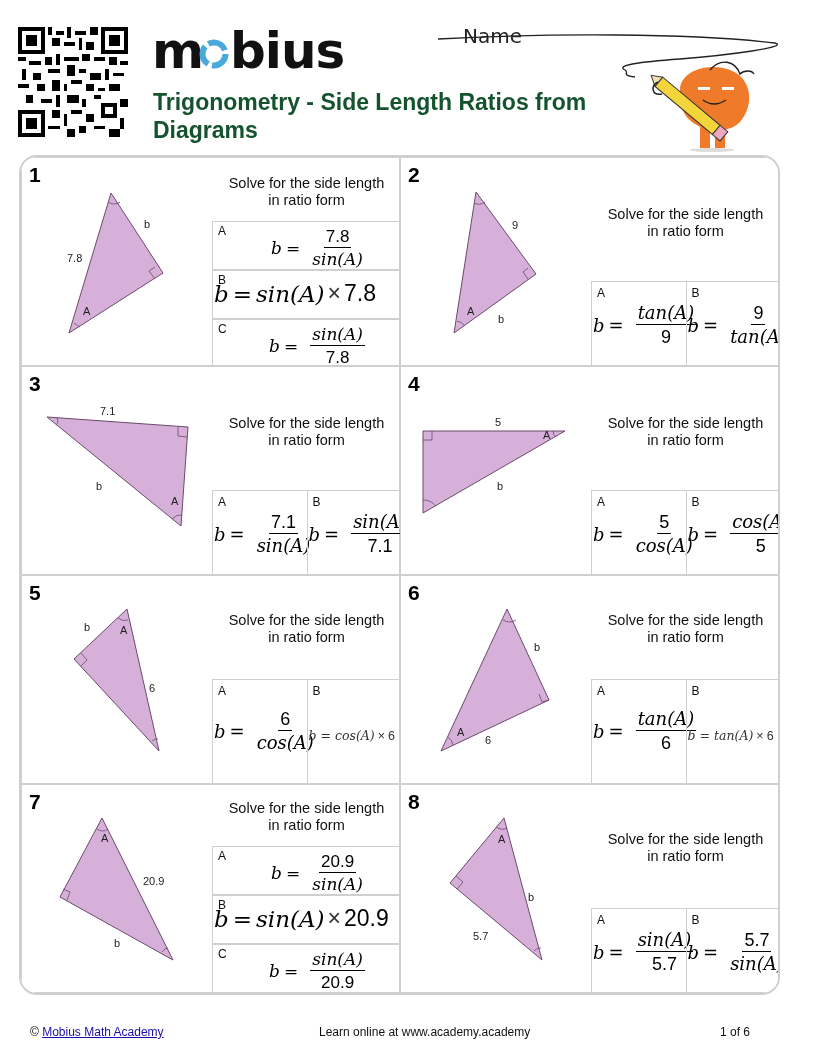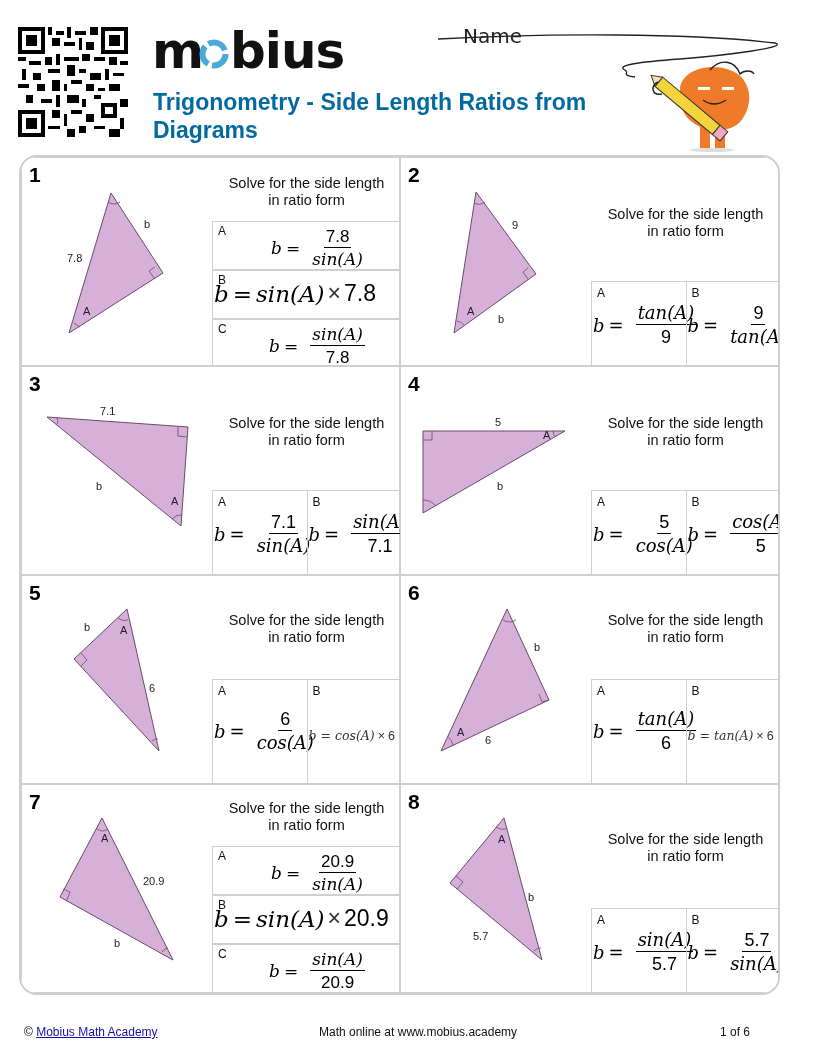--- a/index.html
+++ b/index.html
@@ -1,21 +1,21 @@
 <!DOCTYPE html>
 <html><head>
 <meta charset="utf-8">
 <style>
   * { box-sizing: border-box; margin: 0; padding: 0; }
   html, body { width: 815px; height: 1050px; background: #fff; overflow: hidden; }
   body { position: relative; font-family: "Liberation Sans", sans-serif; color: #000; }
 
   .qr { position: absolute; left: 18px; top: 27px; width: 110px; height: 110px; }
   .logo { position: absolute; left: 152px; top: 22px; height: 56px; width: 210px; }
-  .title { position: absolute; left: 153px; top: 88px; width: 480px; font-weight: bold; font-size: 23px; line-height: 28px; color: #0369a1; }
+  .title { position: absolute; left: 153px; top: 88px; width: 480px; font-weight: bold; font-size: 23px; line-height: 28px; color: #14532d; }
 
   .name-label { position: absolute; left: 463px; top: 24px; font-family: "DejaVu Sans", sans-serif; font-size: 20px; color: #222; }
   .name-line { position: absolute; left: 430px; top: 25px; width: 360px; height: 60px; }
   .mascot { position: absolute; left: 640px; top: 60px; width: 125px; height: 95px; }
 
   .grid-frame { position: absolute; left: 19px; top: 155px; width: 761px; height: 840px; border: 2px solid #cfcfcf; border-radius: 18px; overflow: hidden; }
   .cell { position: absolute; width: 379px; height: 209px; border: 1px solid #cfcfcf; background: #fff; }
   .cell-num { position: absolute; left: 7px; top: 5px; font-weight: bold; font-size: 21px; }
   .tri { position: absolute; left: 0; top: 0; width: 190px; height: 209px; }
   .tri text { font-family: "Liberation Sans", sans-serif; font-size: 11px; fill: #222; }
@@ -492,18 +492,18 @@
             <span class="frac">
               <span class="n plain">5.7</span>
               <span class="d">sin(A)</span>
             </span>
           </div>
       </div>
     </div>
   </div>
 </div>
 
-<div class="footer" style="left:24px;">
+<div class="footer" style="left:30px;">
   <span>©</span>
   <a>Mobius Math Academy</a>
 </div>
-<div class="footer" style="left:319px;">Math online at www.mobius.academy</div>
+<div class="footer" style="left:319px;">Learn online at www.academy.academy</div>
 <div class="footer" style="left:720px;">1 of 6</div>
 
 </body></html>

